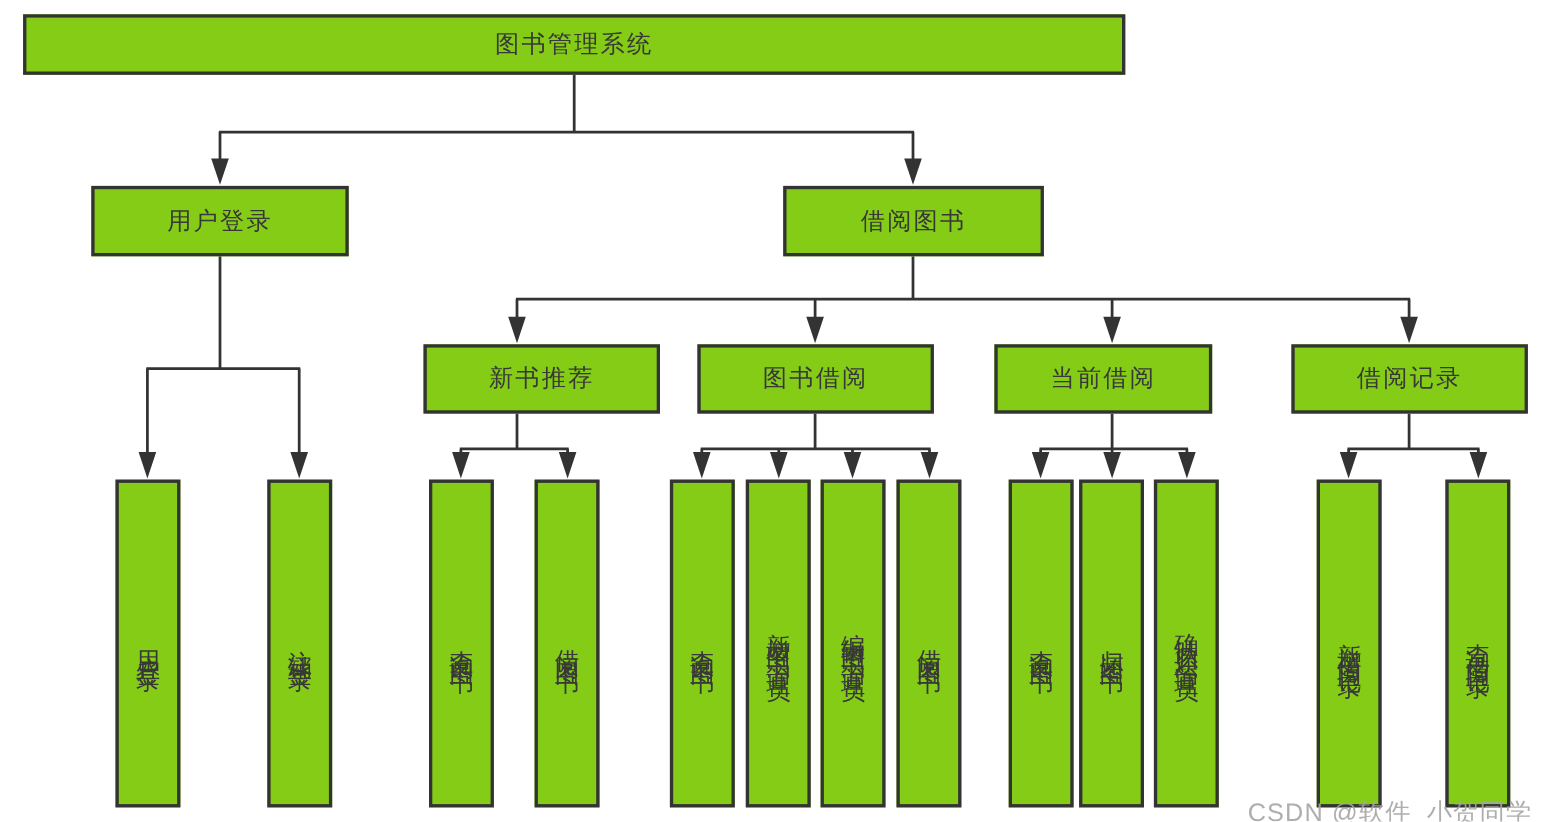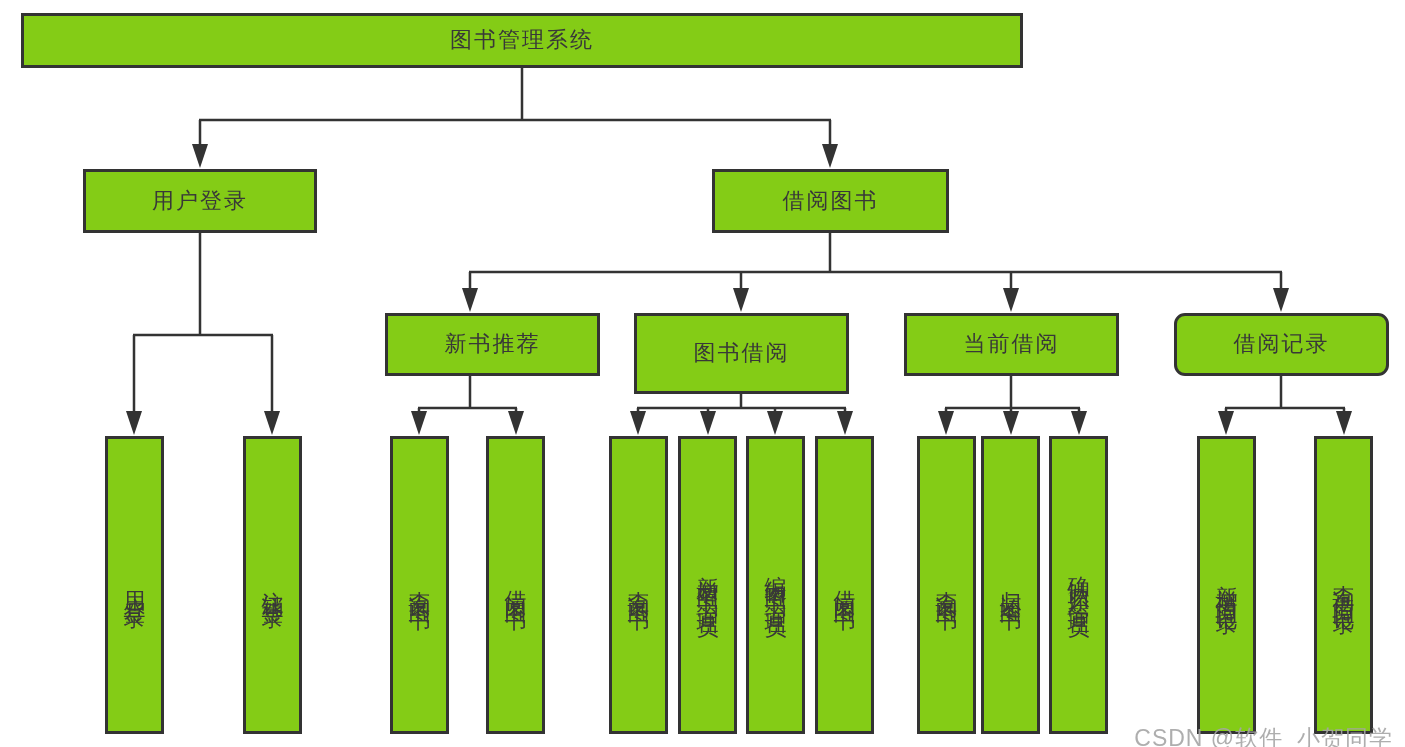--- a/index.html
+++ b/index.html
@@ -94,23 +94,23 @@
       <polygon points="1336,411 1352,411 1344,435"></polygon>
     </g>
   </svg>
 
   <div class="box h-box" style="left:21px; top:13px; width:1002px; height:55px;">图书管理系统</div>
 
   <div class="box h-box" style="left:83px; top:169px; width:234px; height:64px;">用户登录</div>
   <div class="box h-box" style="left:712px; top:169px; width:237px; height:64px;">借阅图书</div>
 
   <div class="box h-box" style="left:363px; top:313px; width:215px; height:63px;margin-left:22px;">新书推荐</div>
-  <div class="box h-box" style="left:634px; top:313px; width:215px; height:81px;">图书借阅</div>
-  <div class="box h-box" style="left:904px; top:313px; width:215px; height:63px;">当前借阅</div>
-  <div class="box h-box" style="left:1174px; top:313px; width:215px; height:63px;border-radius:11px;">借阅记录</div>
+  <div class="box h-box" style="left:634px; top:313px; width:215px; height:63px;">图书借阅</div>
+  <div class="box h-box" style="left:904px; top:313px; width:198px; height:63px;">当前借阅</div>
+  <div class="box h-box" style="left:1174px; top:313px; width:215px; height:63px;">借阅记录</div>
 
   <div class="box v-box" style="left:105px; top:436px; width:59px; height:298px;">用户登录</div>
   <div class="box v-box" style="left:243px; top:436px; width:59px; height:298px;">注销登录</div>
 
   <div class="box v-box" style="left:390px; top:436px; width:59px; height:298px;">查询图书</div>
   <div class="box v-box" style="left:486px; top:436px; width:59px; height:298px;">借阅图书</div>
 
   <div class="box v-box" style="left:609px; top:436px; width:59px; height:298px;">查询图书</div>
   <div class="box v-box" style="left:678px; top:436px; width:59px; height:298px;">新增图书（管理员）</div>
   <div class="box v-box" style="left:746px; top:436px; width:59px; height:298px;">编辑图书（管理员）</div>

